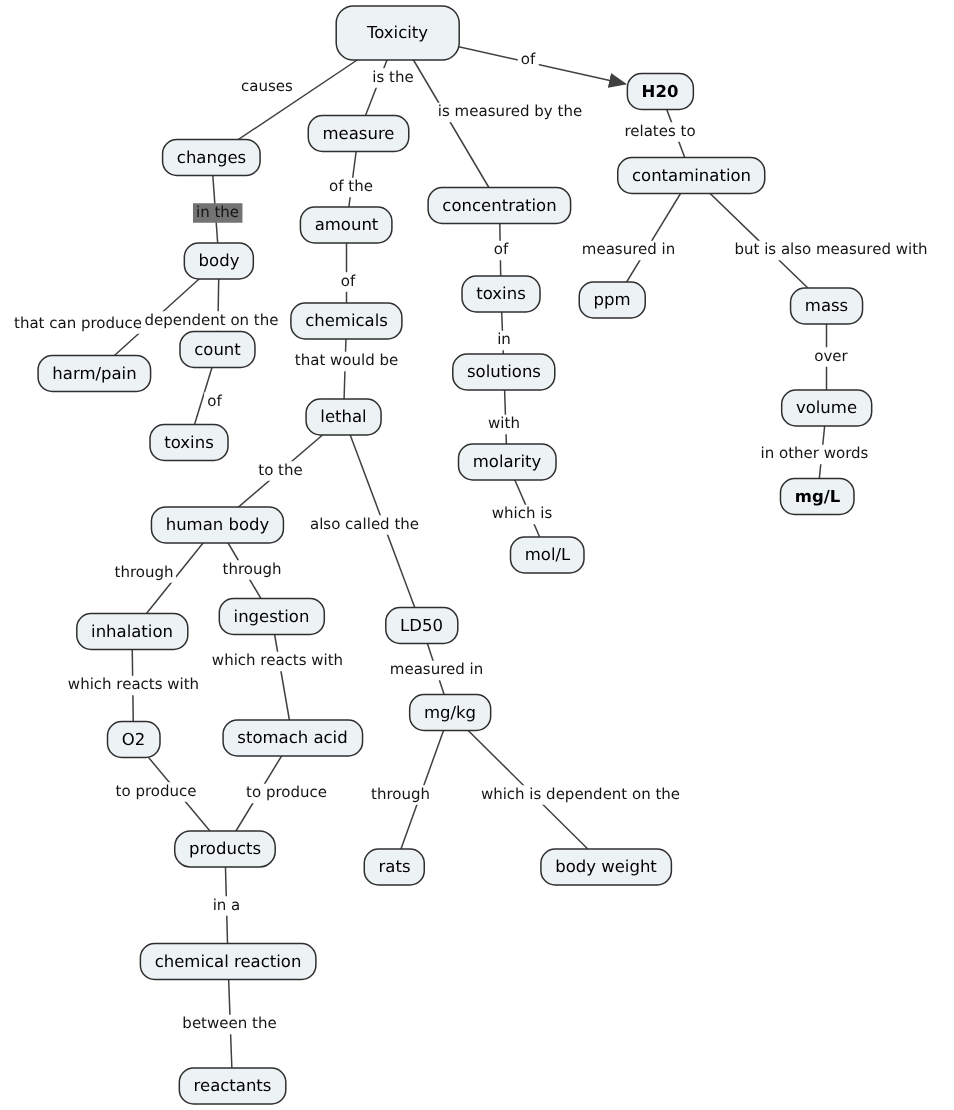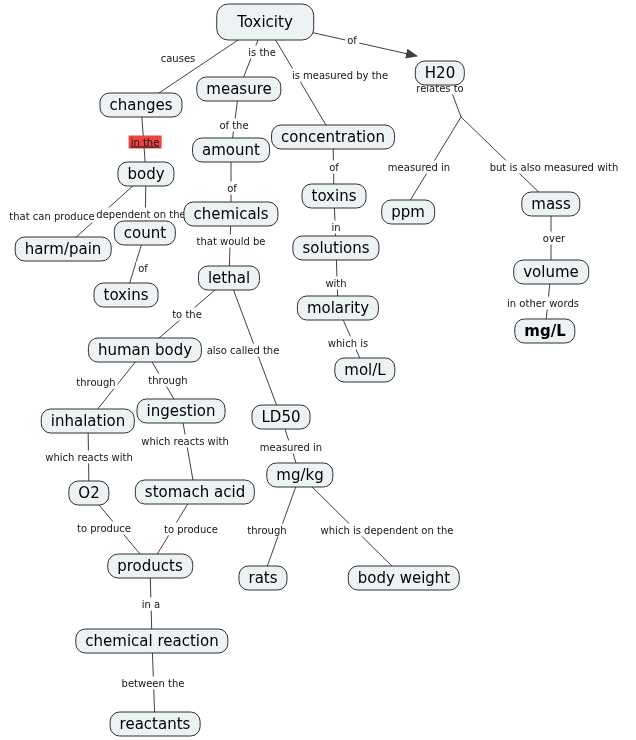--- a/index.html
+++ b/index.html
@@ -11,21 +11,21 @@
   #canvas{
     position:relative;width:636px;height:740px;overflow:hidden;background:#ffffff;
   }
   #edges-svg{position:absolute;left:0;top:0;z-index:0;}
   .node{
     position:absolute;transform:translate(-50%,-50%);
     background:var(--node-fill,#edf2f4);
     border:1px solid var(--node-border,#2f2f2f);
     border-radius:10px;
     padding:5px 9px;
-    font-size:15px;line-height:13px;color:#000;
+    font-size:11px;line-height:13px;color:#000;
     white-space:nowrap;z-index:2;
     box-sizing:border-box;text-align:center;
   }
   .node.big{padding:11px 20px;border-radius:12px;}
   .edge-label{
     position:absolute;transform:translate(-50%,-50%);
     background:#ffffff;color:#141414;
     font-size:10px;line-height:13px;white-space:nowrap;
     padding:0 2px;z-index:1;
   }
@@ -72,21 +72,21 @@
       <line x1="300" y1="475" x2="263" y2="578" stroke="#404040" stroke-width="1"></line>
       <line x1="300" y1="475" x2="404" y2="578" stroke="#404040" stroke-width="1"></line>
       <line x1="150" y1="566" x2="152" y2="641" stroke="#404040" stroke-width="1"></line>
       <line x1="152" y1="641" x2="155" y2="724" stroke="#404040" stroke-width="1"></line>
     </svg>
     <div class="edge-label" style="left: 178px; top: 58px; color: rgb(20, 20, 20); background: rgb(255, 255, 255); text-align: center;">causes</div>
     <div class="edge-label" style="left: 262px; top: 52px; color: rgb(20, 20, 20); background: rgb(255, 255, 255);">is the</div>
     <div class="edge-label" style="left: 352px; top: 40px; color: rgb(20, 20, 20); background: rgb(255, 255, 255);">of</div>
     <div class="edge-label" style="left: 340px; top: 75px; color: rgb(20, 20, 20); background: rgb(255, 255, 255);">is measured by the</div>
     <div class="edge-label" style="left: 440px; top: 88px; color: rgb(20, 20, 20); background: rgb(255, 255, 255);">relates to</div>
-    <div class="edge-label" style="left: 145px; top: 142px; color: rgb(20, 20, 20); background: #ef4444; text-decoration: underline;">in the</div>
+    <div class="edge-label" style="left: 145px; top: 142px; color: rgb(20, 20, 20); background: #737373;">in the</div>
     <div class="edge-label" style="left: 234px; top: 125px; color: rgb(20, 20, 20); background: rgb(255, 255, 255);">of the</div>
     <div class="edge-label" style="left: 334px; top: 167px; color: rgb(20, 20, 20); background: rgb(255, 255, 255);">of</div>
     <div class="edge-label" style="left: 419px; top: 167px; color: rgb(20, 20, 20); background: rgb(255, 255, 255);">measured in</div>
     <div class="edge-label" style="left: 554px; top: 167px; color: rgb(20, 20, 20); background: rgb(255, 255, 255);">but is also measured with</div>
     <div class="edge-label" style="left: 52px; top: 216px; color: rgb(20, 20, 20); background: rgb(255, 255, 255);">that can produce</div>
     <div class="edge-label" style="left: 141px; top: 214px; color: rgb(20, 20, 20); background: rgb(255, 255, 255);">dependent on the</div>
     <div class="edge-label" style="left: 232px; top: 188px; color: rgb(20, 20, 20); background: rgb(255, 255, 255);">of</div>
     <div class="edge-label" style="left: 336px; top: 227px; color: rgb(20, 20, 20); background: rgb(255, 255, 255);">in</div>
     <div class="edge-label" style="left: 554px; top: 238px; color: rgb(20, 20, 20); background: rgb(255, 255, 255);">over</div>
     <div class="edge-label" style="left: 143px; top: 268px; color: rgb(20, 20, 20); background: rgb(255, 255, 255);">of</div>
@@ -101,28 +101,29 @@
     <div class="edge-label" style="left: 89px; top: 457px; color: rgb(20, 20, 20); background: rgb(255, 255, 255);">which reacts with</div>
     <div class="edge-label" style="left: 185px; top: 441px; color: rgb(20, 20, 20); background: rgb(255, 255, 255);">which reacts with</div>
     <div class="edge-label" style="left: 291px; top: 447px; color: rgb(20, 20, 20); background: rgb(255, 255, 255);">measured in</div>
     <div class="edge-label" style="left: 104px; top: 528px; color: rgb(20, 20, 20); background: rgb(255, 255, 255);">to produce</div>
     <div class="edge-label" style="left: 191px; top: 529px; color: rgb(20, 20, 20); background: rgb(255, 255, 255);">to produce</div>
     <div class="edge-label" style="left: 267px; top: 530px; color: rgb(20, 20, 20); background: rgb(255, 255, 255);">through</div>
     <div class="edge-label" style="left: 387px; top: 530px; color: rgb(20, 20, 20); background: rgb(255, 255, 255);">which is dependent on the</div>
     <div class="edge-label" style="left: 151px; top: 604px; color: rgb(20, 20, 20); background: rgb(255, 255, 255);">in a</div>
     <div class="edge-label" style="left: 153px; top: 683px; color: rgb(20, 20, 20); background: rgb(255, 255, 255);">between the</div>
     <div class="node big" style="left: 265px; top: 22px; color: rgb(0, 0, 0);">Toxicity</div>
-    <div class="node" style="left: 440px; top: 73px; color: rgb(0, 0, 0);">H20</div>
+    <div class="node" style="left: 440px; top: 61px; color: rgb(0, 0, 0); font-weight: bold;">H20</div>
     <div class="node" style="left: 141px; top: 105px; color: rgb(0, 0, 0);">changes</div>
     <div class="node" style="left: 239px; top: 89px; color: rgb(0, 0, 0);">measure</div>
     <div class="node" style="left: 333px; top: 137px; color: rgb(0, 0, 0);">concentration</div>
+    <div class="node" style="left: 461px; top: 117px; color: rgb(0, 0, 0);">contamination</div>
     <div class="node" style="left: 146px; top: 174px; color: rgb(0, 0, 0);">body</div>
     <div class="node" style="left: 231px; top: 150px; color: rgb(0, 0, 0);">amount</div>
     <div class="node" style="left: 334px; top: 196px; color: rgb(0, 0, 0);">toxins</div>
-    <div class="node" style="left: 408px; top: 212px; color: rgb(0, 0, 0);">ppm</div>
+    <div class="node" style="left: 408px; top: 200px; color: rgb(0, 0, 0);">ppm</div>
     <div class="node" style="left: 551px; top: 204px; color: rgb(0, 0, 0);">mass</div>
     <div class="node" style="left: 63px; top: 249px; color: rgb(0, 0, 0);">harm/pain</div>
     <div class="node" style="left: 145px; top: 233px; color: rgb(0, 0, 0);">count</div>
     <div class="node" style="left: 231px; top: 214px; color: rgb(0, 0, 0);">chemicals</div>
     <div class="node" style="left: 336px; top: 248px; color: rgb(0, 0, 0);">solutions</div>
     <div class="node" style="left: 551px; top: 272px; color: rgb(0, 0, 0);">volume</div>
     <div class="node" style="left: 126px; top: 295px; color: rgb(0, 0, 0);">toxins</div>
     <div class="node" style="left: 229px; top: 278px; color: rgb(0, 0, 0);">lethal</div>
     <div class="node" style="left: 338px; top: 308px; color: rgb(0, 0, 0);">molarity</div>
     <div class="node" style="left: 545px; top: 331px; color: rgb(0, 0, 0); font-weight: bold;">mg/L</div>

